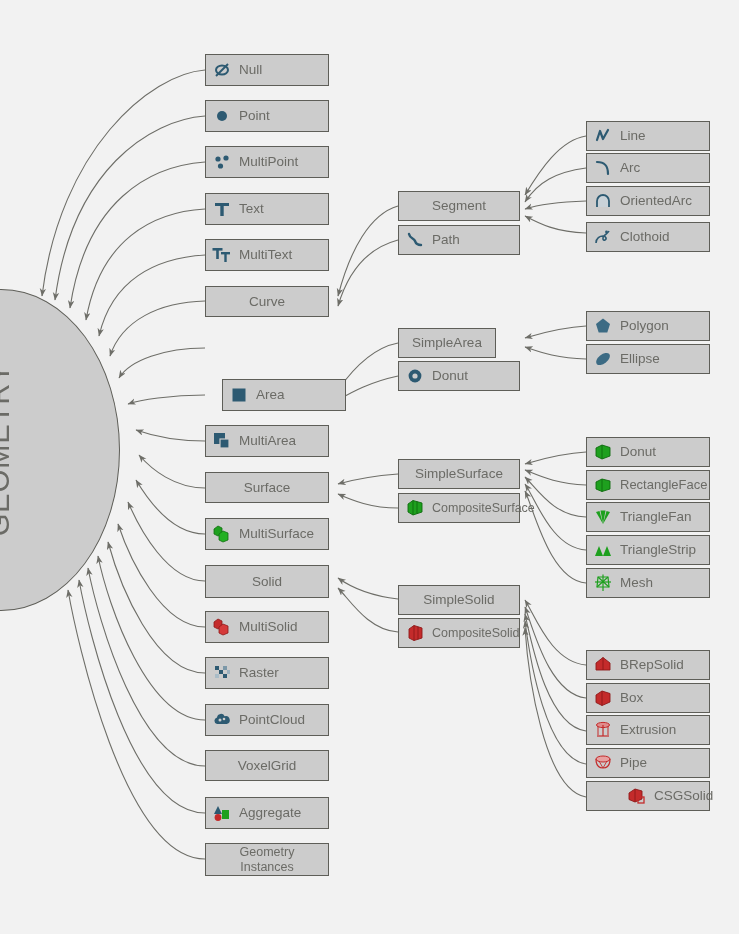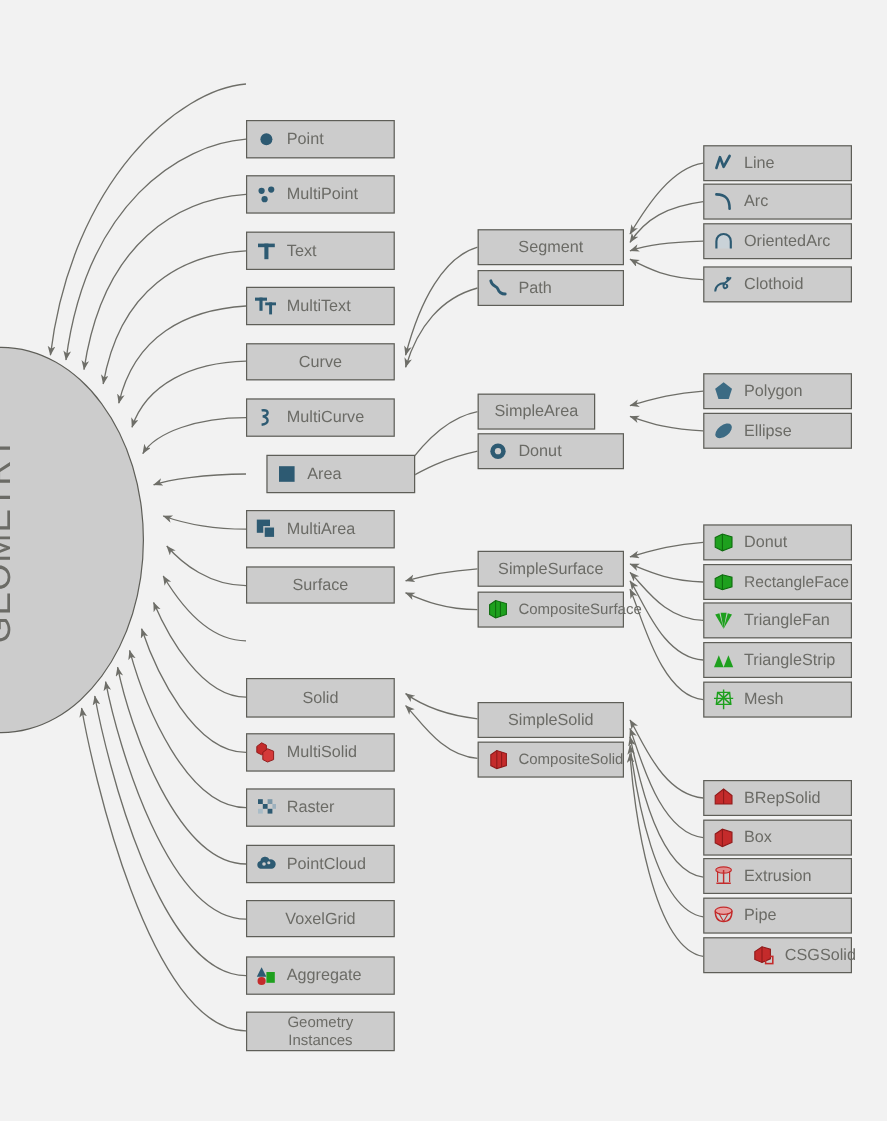--- a/index.html
+++ b/index.html
@@ -125,20 +125,29 @@
       <path d="M586,764 C546,758 530,660 525,621"></path>
       <path d="M586,797 C544,790 528,674 525,628"></path>
     </g>
   </svg>
 
   <div class="geometry-ellipse"></div>
   <div class="geometry-label">
     <span>GEOMETRY</span>
   </div>
 
+  <div class="node with-icon" style="left:205px;top:54px;width:124px;height:32px;">
+    <span class="ico">
+        <svg viewBox="0 0 20 20">
+          <ellipse cx="10" cy="10" rx="6" ry="4.6" fill="none" stroke="#2d5a72" stroke-width="2"></ellipse>
+          <line x1="4" y1="16" x2="16" y2="4" stroke="#2d5a72" stroke-width="2"></line>
+        </svg>
+      </span>
+    <span class="lbl">Null</span>
+  </div>
 
   <div class="node with-icon" style="left:205px;top:100px;width:124px;height:32px;">
     <span class="ico">
         <svg viewBox="0 0 20 20">
           <circle cx="10" cy="10" r="5" fill="#2d5a72"></circle>
         </svg>
       </span>
     <span class="lbl">Point</span>
   </div>
 
@@ -172,28 +181,20 @@
           <rect x="12.3" y="7" width="2.4" height="10" fill="#2d5a72"></rect>
         </svg>
       </span>
     <span class="lbl">MultiText</span>
   </div>
 
   <div class="node centered" style="left:205px;top:286px;width:124px;height:31px;">
     <span class="lbl">Curve</span>
   </div>
 
-  <div class="node with-icon" style="left:205px;top:332px;width:124px;height:32px;">
-    <span class="ico">
-        <svg viewBox="0 0 20 20">
-          <path d="M6 4 C12 3 13 8 7 9 C12 10 13 15 6 16" fill="none" stroke="#2d5a72" stroke-width="2"></path>
-        </svg>
-      </span>
-    <span class="lbl">MultiCurve</span>
-  </div>
 
   <div class="node with-icon" style="left:222px;top:379px;width:124px;height:32px;">
     <span class="ico">
         <svg viewBox="0 0 20 20">
           <rect x="3.5" y="3.5" width="13" height="13" fill="#2d5a72"></rect>
         </svg>
       </span>
     <span class="lbl">Area</span>
   </div>
 
@@ -204,20 +205,29 @@
           <rect x="8" y="8" width="9" height="9" fill="#2d5a72" stroke="#cccccc" stroke-width="1.2"></rect>
         </svg>
       </span>
     <span class="lbl">MultiArea</span>
   </div>
 
   <div class="node centered" style="left:205px;top:472px;width:124px;height:31px;">
     <span class="lbl">Surface</span>
   </div>
 
+  <div class="node with-icon" style="left:205px;top:518px;width:124px;height:32px;">
+    <span class="ico">
+        <svg viewBox="0 0 20 20">
+          <path d="M2 5 L6 2 L10 4 L10 10 L6 12 L2 10 Z" fill="#1ea01e" stroke="#127012" stroke-width=".8"></path>
+          <path d="M7 10 L11 7 L16 9 L16 16 L11 18 L7 16 Z" fill="#23b023" stroke="#127012" stroke-width=".8"></path>
+        </svg>
+      </span>
+    <span class="lbl">MultiSurface</span>
+  </div>
 
   <div class="node centered" style="left:205px;top:565px;width:124px;height:33px;">
     <span class="lbl">Solid</span>
   </div>
 
   <div class="node with-icon" style="left:205px;top:611px;width:124px;height:32px;">
     <span class="ico">
         <svg viewBox="0 0 20 20">
           <path d="M2 5 L6 2 L10 4 L10 10 L6 12 L2 10 Z" fill="#c42b2b" stroke="#8e1a1a" stroke-width=".8"></path>
           <path d="M7 10 L11 7 L16 9 L16 16 L11 18 L7 16 Z" fill="#d53a3a" stroke="#8e1a1a" stroke-width=".8"></path>

